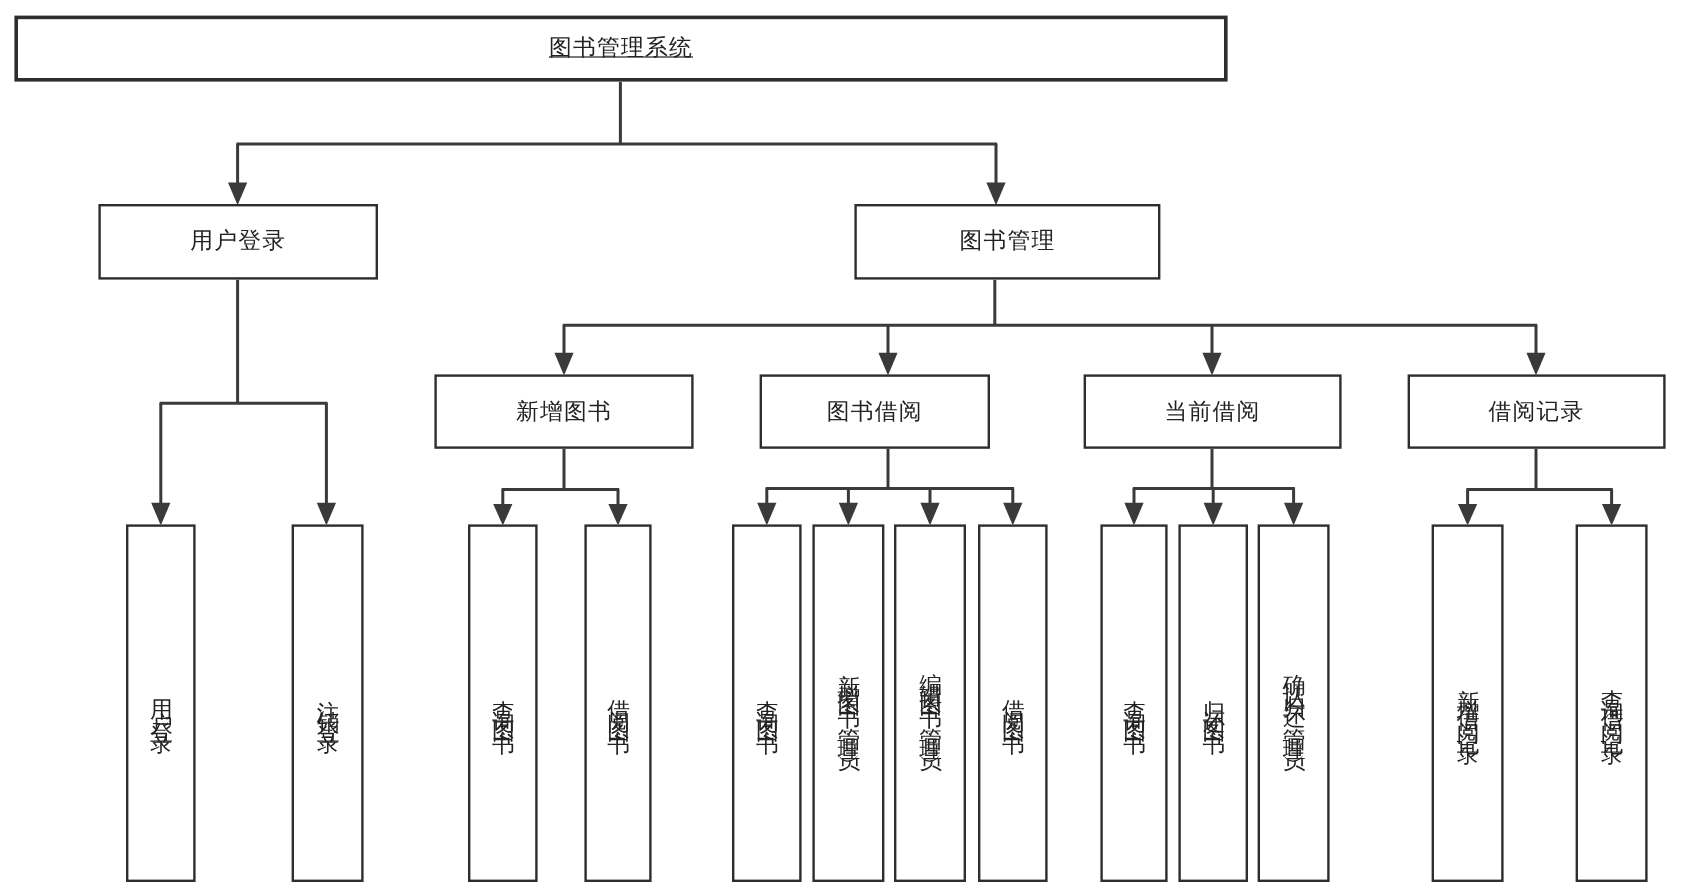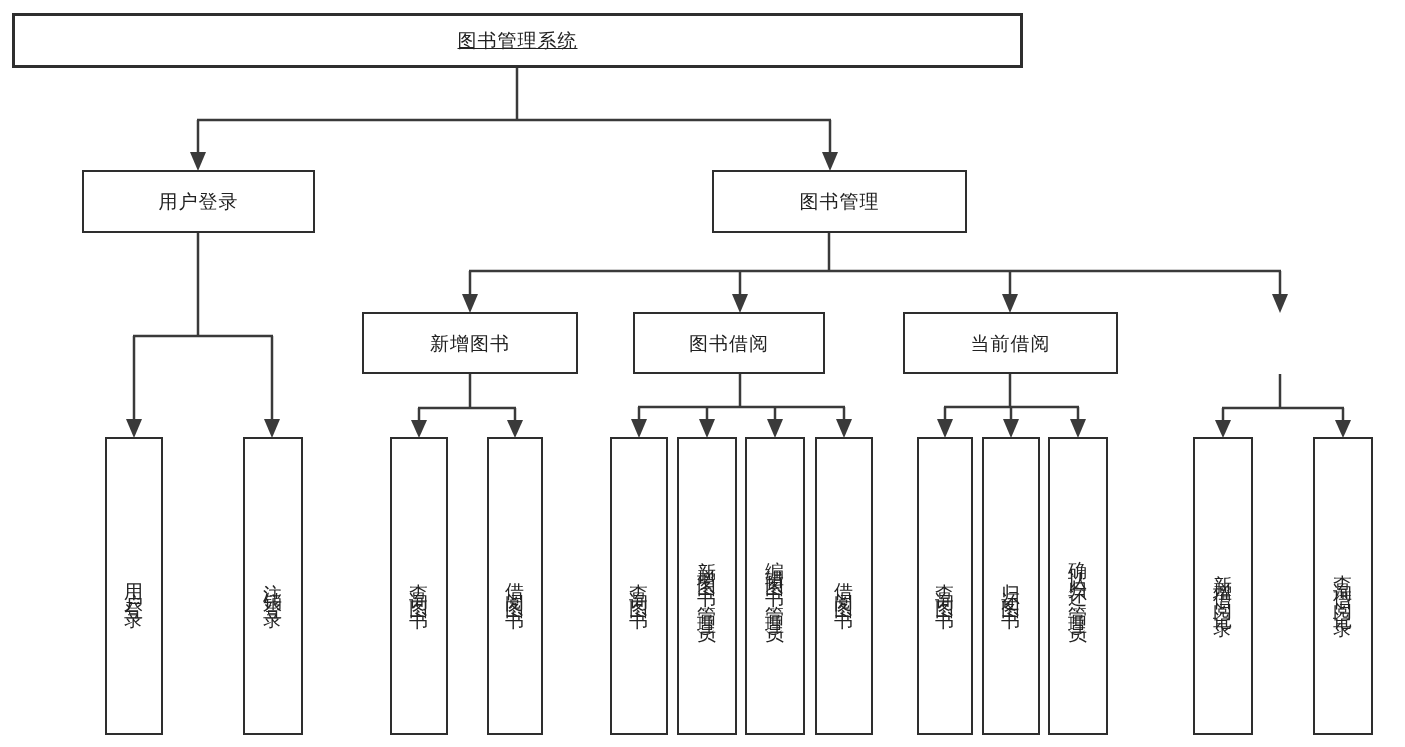--- a/index.html
+++ b/index.html
@@ -150,20 +150,23 @@
 
   <div class="node hbox" style="left:362px; top:312px; width:216px; height:62px;">
     <span>新增图书</span>
   </div>
   <div class="node hbox" style="left:633px; top:312px; width:192px; height:62px;">
     <span>图书借阅</span>
   </div>
   <div class="node hbox" style="left:903px; top:312px; width:215px; height:62px;">
     <span>当前借阅</span>
   </div>
+  <div class="node hbox" style="left:1173px; top:312px; width:215px; height:62px;">
+    <span>借阅记录</span>
+  </div>
 
   <div class="node vbox" style="left:105px; top:437px; width:58px; height:298px;">
     <span>用户登录</span>
   </div>
   <div class="node vbox" style="left:243px; top:437px; width:60px; height:298px;">
     <span>注销登录</span>
   </div>
 
   <div class="node vbox" style="left:390px; top:437px; width:58px; height:298px;">
     <span>查询图书</span>

